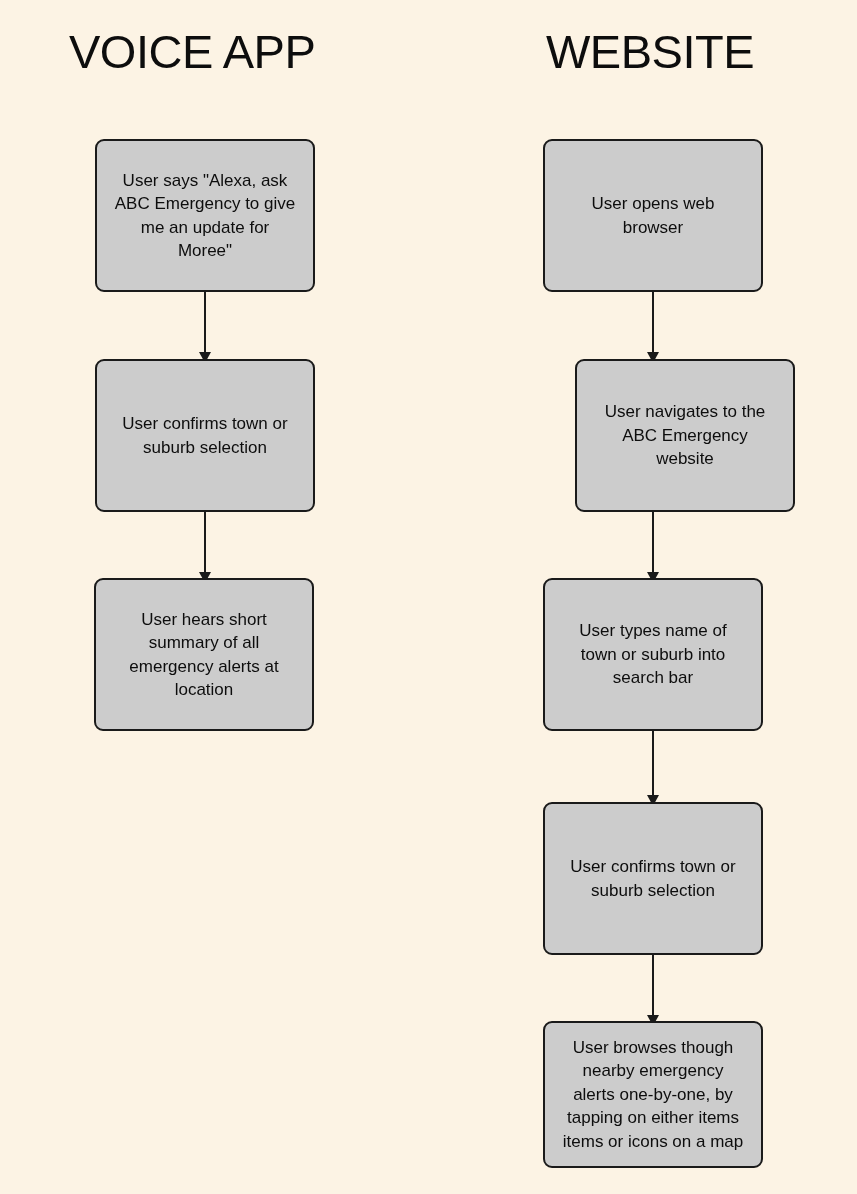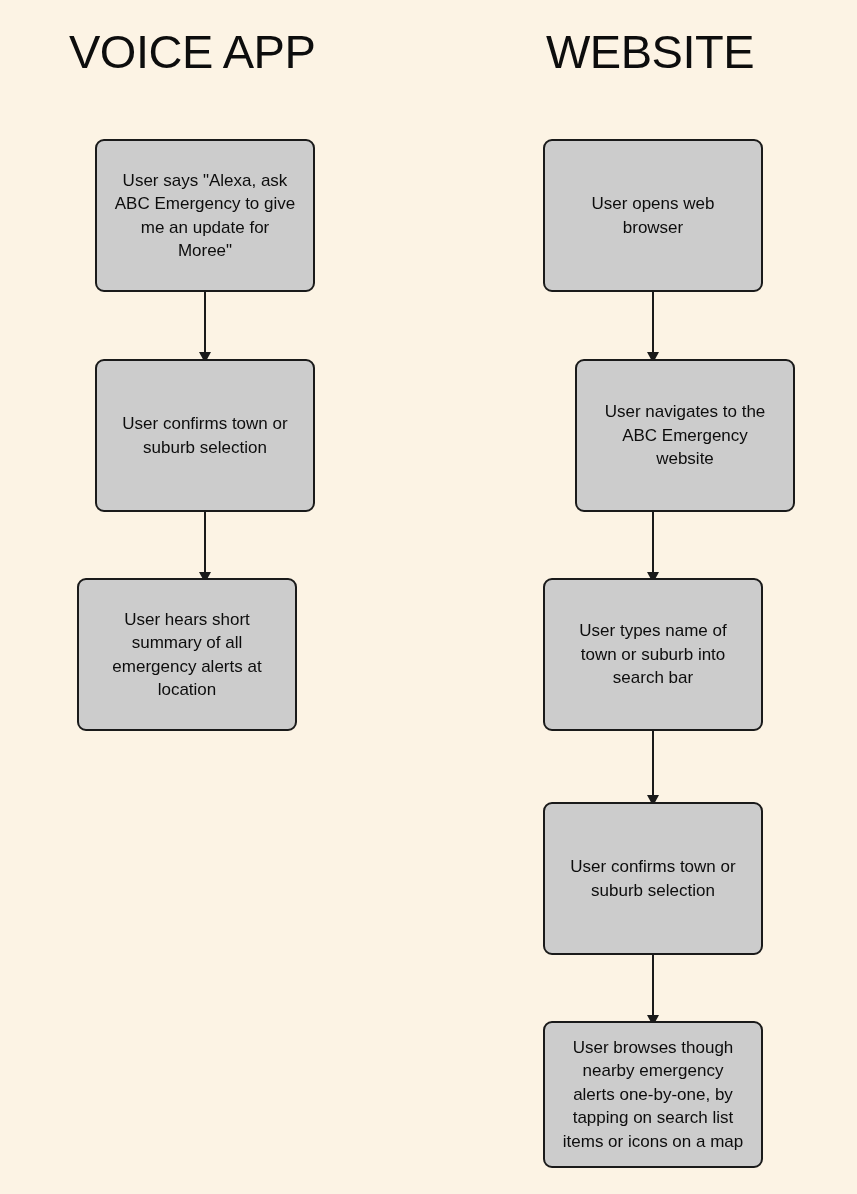--- a/index.html
+++ b/index.html
@@ -89,21 +89,21 @@
   <div class="edge-head" style="left:199px; top:352px;"></div>
 
   <div class="node" style="left:95px; top:359px; width:220px; height:153px;">
     <span class="node-label">User confirms town or
 suburb selection</span>
   </div>
 
   <div class="edge" style="left:204px; top:512px; height:66px;"></div>
   <div class="edge-head" style="left:199px; top:572px;"></div>
 
-  <div class="node" style="left:77px; top:578px; width:220px; height:153px;">
+  <div class="node" style="left:94px; top:578px; width:220px; height:153px;">
     <span class="node-label">User hears short
 summary of all
 emergency alerts at
 location</span>
   </div>
 
   <div class="node" style="left:543px; top:139px; width:220px; height:153px;text-align:center;">
     <span class="node-label">User opens web
 browser</span>
   </div>
@@ -134,17 +134,17 @@
 suburb selection</span>
   </div>
 
   <div class="edge" style="left:652px; top:955px; height:66px;"></div>
   <div class="edge-head" style="left:647px; top:1015px;"></div>
 
   <div class="node" style="left:543px; top:1021px; width:220px; height:147px;">
     <span class="node-label">User browses though
 nearby emergency
 alerts one-by-one, by
-tapping on search list
+tapping on either items
 items or icons on a map</span>
   </div>
 
 </div>
 
 </body></html>

